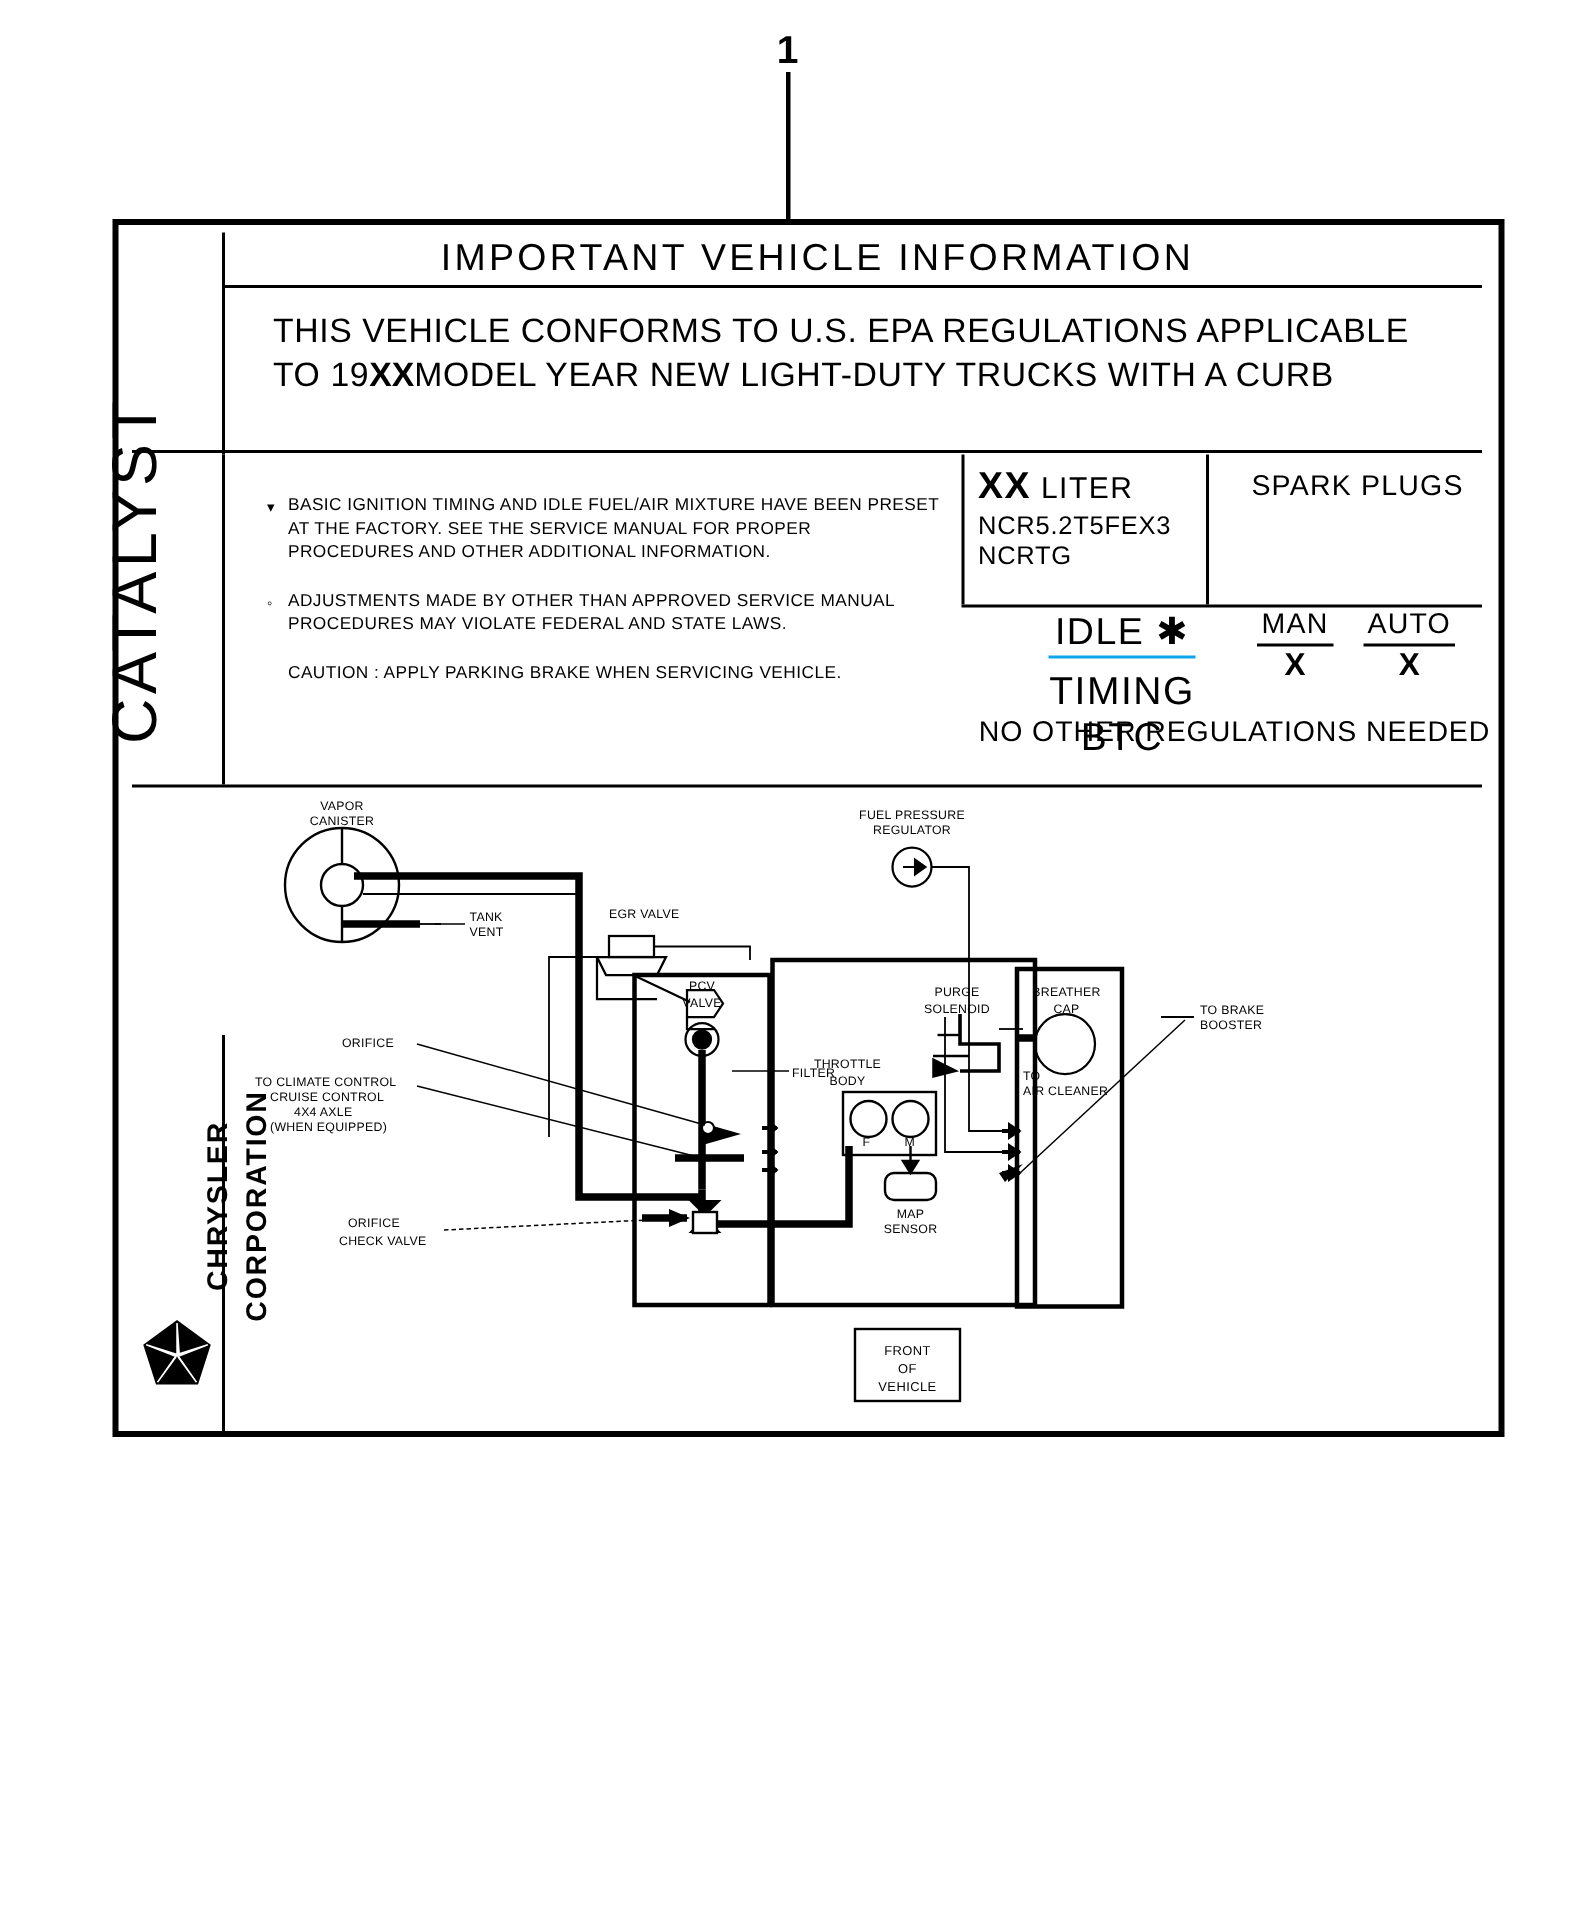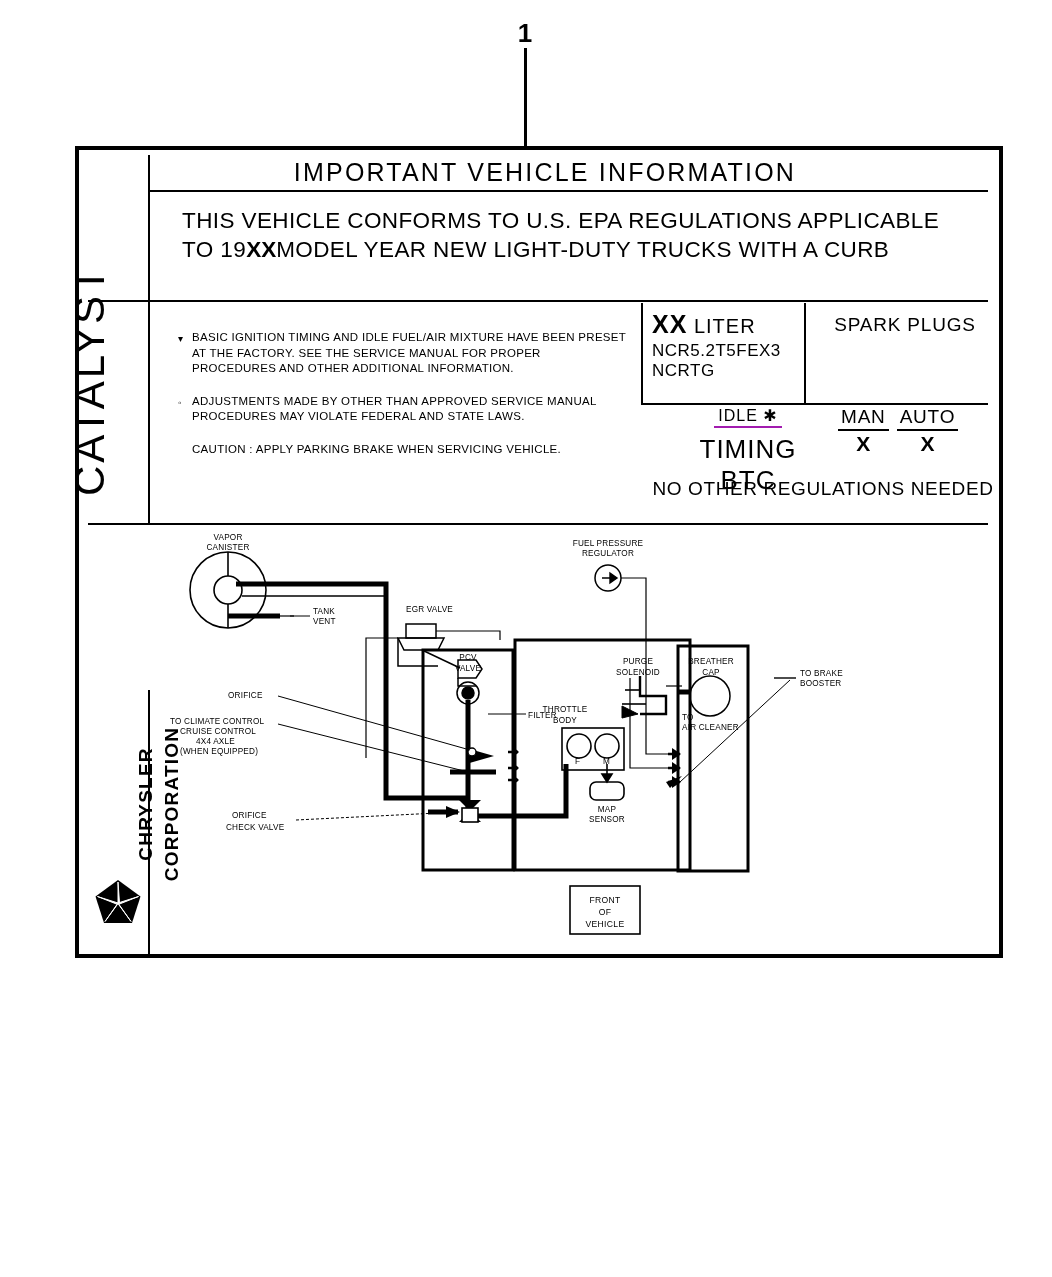--- a/index.html
+++ b/index.html
@@ -69,24 +69,24 @@
   #engine-liter{font-size:20px;letter-spacing:1px;}
   #engine-liter .xx{font-size:25px;font-weight:bold;}
   #engine-code{font-size:17px;letter-spacing:.5px;margin-top:2px;}
   #engine-code2{font-size:17px;letter-spacing:.5px;}
 
   #spark-cell{left:820px;top:314px;width:170px;text-align:center;font-size:19px;letter-spacing:.8px;}
 
   #spec-rule-mid{left:641px;top:403px;width:347px;height:2px;background:#000;}
 
   #idle-block{left:672px;top:406px;width:152px;text-align:center;}
-  #idle-top{font-size:16px;letter-spacing:1px;border-bottom:2px solid #a21caf;display:inline-block;padding:0 4px 1px;}
+  #idle-top{font-size:25px;letter-spacing:1px;border-bottom:2px solid #0ea5e9;display:inline-block;padding:0 4px 1px;}
   #idle-bottom{font-size:26px;letter-spacing:1px;margin-top:6px;}
 
-  #trans-block{left:838px;top:406px;width:160px;display:flex;gap:8px;justify-content:flex-start;}
+  #trans-block{left:838px;top:406px;width:160px;display:flex;gap:20px;justify-content:flex-start;}
   .trans-col{text-align:center;}
   .trans-head{font-size:19px;letter-spacing:.8px;border-bottom:2px solid #000;padding:0 3px 1px;}
   .trans-val{font-size:21px;font-weight:bold;margin-top:1px;}
 
   #no-other{left:648px;top:478px;width:350px;text-align:center;font-size:19px;letter-spacing:.6px;}
 
   #sec-c-rule{left:88px;top:523px;width:900px;height:2px;background:#000;}
 
   
   #chrysler-word{

